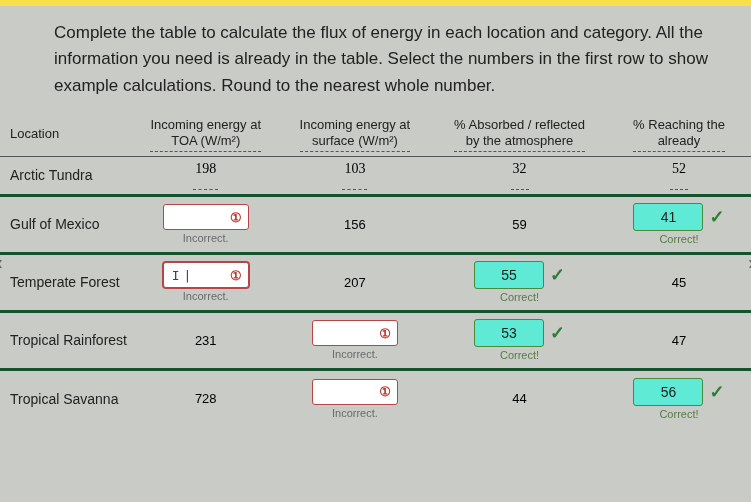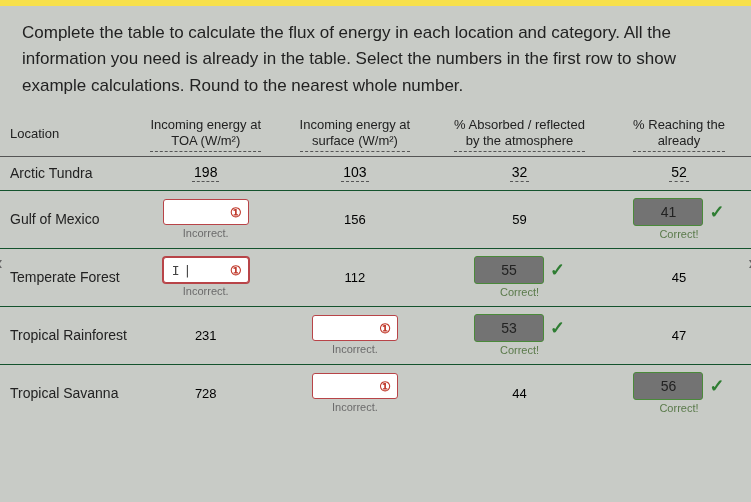--- a/index.html
+++ b/index.html
@@ -12,20 +12,21 @@
     height: 502px;
     overflow: hidden;
     position: relative;
   }
   .topbar { height: 6px; background: #f7e04a; }
   .instructions {
     padding: 14px 22px 12px 22px;
     font-size: 17px;
     line-height: 1.55;
     color: #222;
+    margin-left: 32px;
   }
   table {
     border-collapse: collapse;
     width: 100%;
     font-size: 13px;
   }
   th, td {
     text-align: center;
     vertical-align: middle;
     padding: 4px 6px;
@@ -42,27 +43,28 @@
     border-bottom: 1px dashed #555;
     padding-bottom: 1px;
   }
   thead th.loc { text-align: left; padding-left: 10px; }
   tbody td.loc {
     text-align: left;
     padding-left: 10px;
     font-size: 14px;
     color: #222;
   }
-  tbody tr { border-bottom: 1px solid #14532d; }
+  tbody tr { border-bottom: 3px solid #14532d; }
   tbody td { height: 58px; }
   .static-val {
     display: inline-block;
     border-bottom: 1px dashed #555;
-    padding: 0 2px 1px 2px;
+    padding: 0 2px 12px 2px;
     font-size: 14px;
+    font-family: Liberation Serif, serif;
   }
   .cell-wrap {
     display: inline-flex;
     flex-direction: column;
     align-items: center;
     gap: 2px;
   }
   .field {
     display: inline-flex;
     align-items: center;
@@ -93,21 +95,21 @@
   .cursor {
     font-family: monospace;
     letter-spacing: -2px;
     color: #444;
     margin-right: auto;
     margin-left: 8px;
   }
   .ansbox {
     min-width: 70px;
     height: 28px;
-    background: #737373;
+    background: #5eead4;
     border: 1px solid #4a8a3a;
     border-radius: 3px;
     display: inline-flex;
     align-items: center;
     justify-content: center;
     padding: 0 10px;
     font-size: 14px;
     color: #222;
   }
   .check {
@@ -205,21 +207,21 @@
         <div class="cell-wrap">
           <div class="field">
             <span class="inputbox focus">
               <span class="cursor">I  |</span>
               <span class="err-icon">①</span>
             </span>
           </div>
           <span class="feedback bad">Incorrect.</span>
         </div>
       </td>
-      <td><span>112</span></td>
+      <td><span>207</span></td>
       <td>
         <div class="cell-wrap">
           <div class="field">
             <span class="ansbox">55</span>
             <span class="check">✓</span>
           </div>
           <span class="feedback good">Correct!</span>
         </div>
       </td>
       <td><span>45</span></td>

